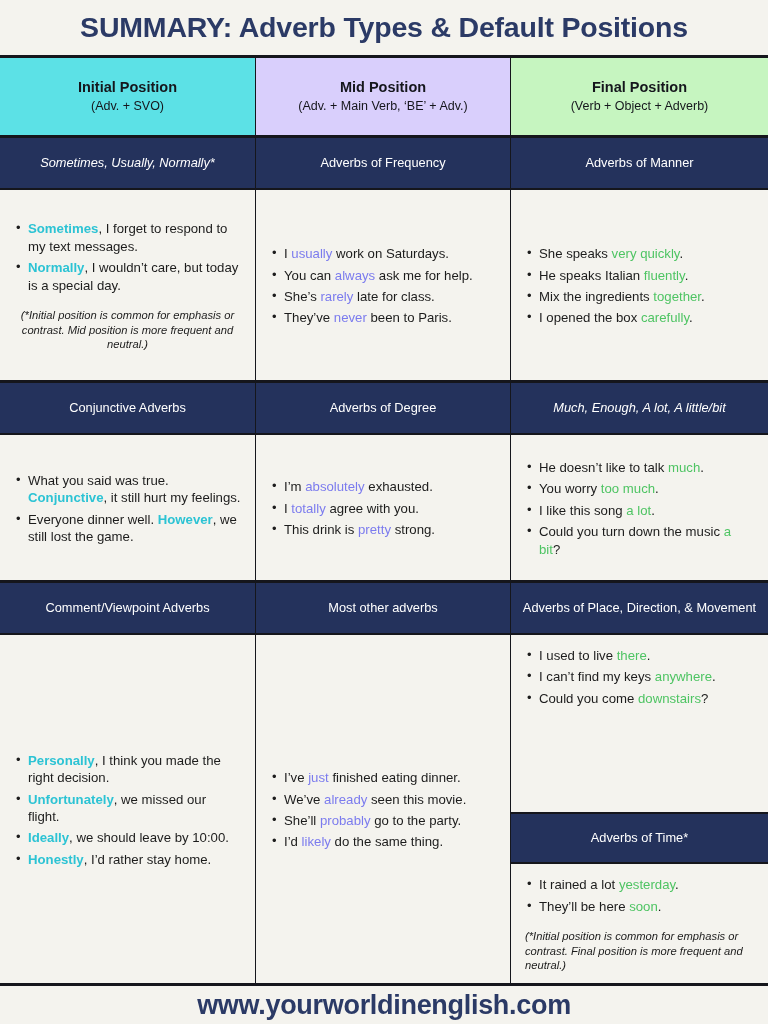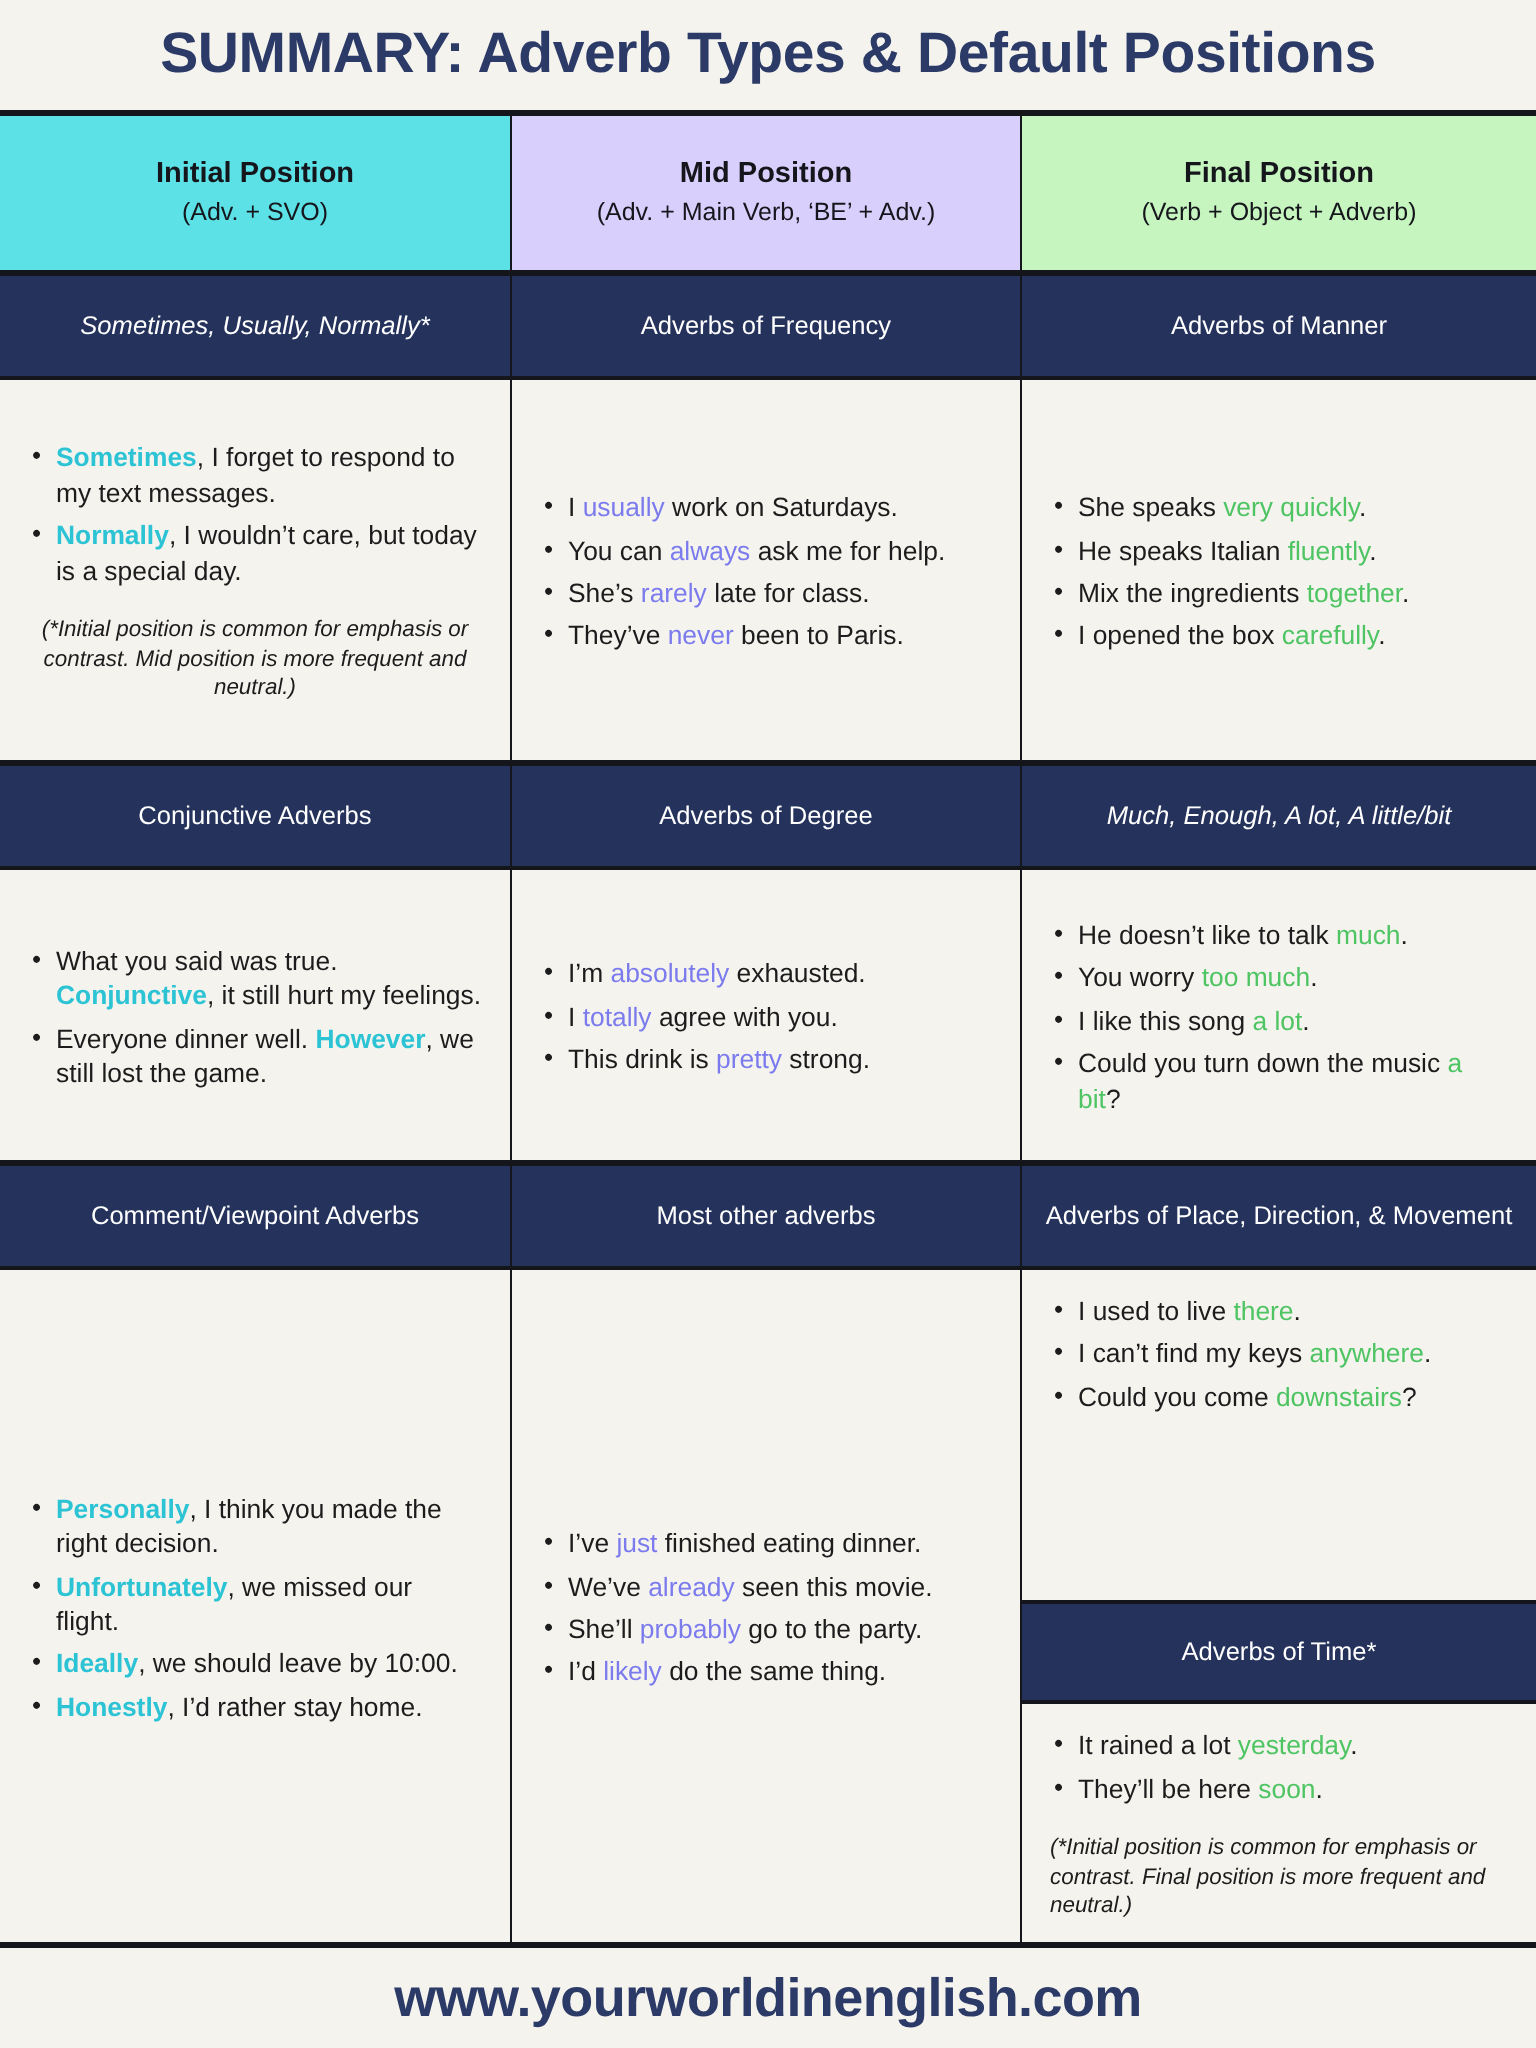--- a/index.html
+++ b/index.html
@@ -173,21 +173,21 @@
   }
 
   .sub-block {
     display: flex;
     flex-direction: column;
     flex: 0 0 auto;
   }
 
   
   .footer {
-    height: 50px;
+    height: 38px;
     flex: 0 0 auto;
     display: flex;
     align-items: center;
     justify-content: center;
     background: #f4f3ee;
   }
   .footer-url {
     font-size: 27px;
     font-weight: bold;
     color: #2b3a66;

